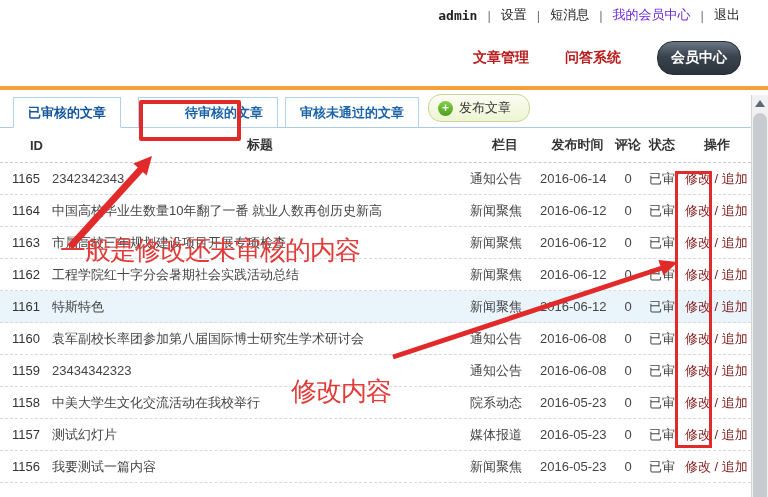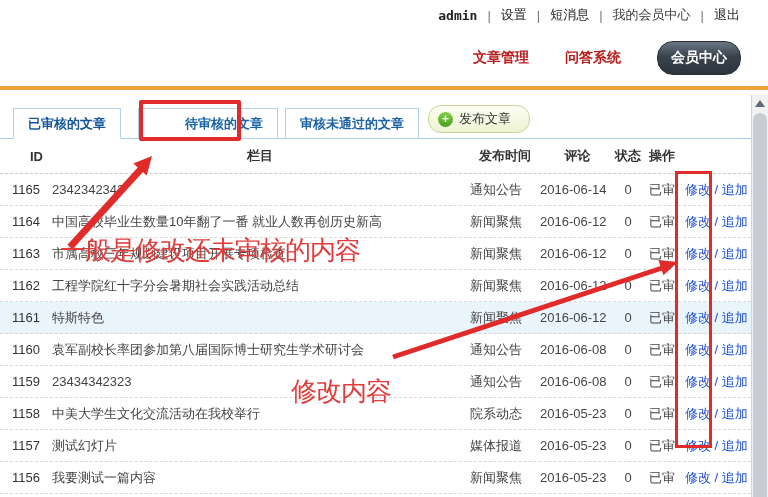--- a/index.html
+++ b/index.html
@@ -5,35 +5,35 @@
   * { margin:0; padding:0; box-sizing:border-box; }
   html,body { width:768px; height:497px; overflow:hidden; background:#fff;
     font-family:"Liberation Sans","DejaVu Sans",sans-serif; position:relative; }
 
   
   .topbar { height:30px; display:flex; justify-content:flex-end; align-items:center;
     gap:10px; padding-right:28px; font-size:13px; color:#222; }
   .topbar .user { font-weight:bold; font-family:"DejaVu Sans Mono",monospace; }
   .topbar .sep { color:#777; }
   .topbar .link { color:#222; cursor:pointer; }
-  .topbar .red { color:#404040; }
+  .topbar .red { color:#6d28d9; }
 
   
   .navbar { height:60px; display:flex; justify-content:flex-end; align-items:center;
     gap:36px; padding-right:27px; border-bottom:4px solid #f0a13a; background:#fff; }
   .navbar .nav-link { font-size:14px; font-weight:bold; color:#b91c1c; cursor:pointer; }
   .navbar .nav-active { background:linear-gradient(#6b7684,#39434d 45%,#2c353e);
     color:#fff; font-weight:bold; font-size:14px; padding:7px 13px; border-radius:16px;
     border:1px solid #262f37; cursor:pointer; }
 
   .main { position:relative; width:751px; overflow:hidden; }
 
   
   .tabstrip { display:flex; align-items:flex-end; padding:18px 0 0 13px;
-    border-bottom:1px solid #a9cbe8; height:49px; }
+    border-bottom:1px solid #a9cbe8; height:38px; }
   .tab { line-height:29px; padding:0 14px; border:1px solid #b1d2ec; background:#fff;
     color:#1c64a7; font-size:13px; font-weight:bold; margin-bottom:-1px; cursor:pointer;
     white-space:nowrap; }
   .tab-active { color:#15569c; border-bottom:1px solid #fff; }
   .tab-2 { margin-left:17px;padding-left:46px; }
   .tab-3 { margin-left:7px; border-bottom:1px solid #a9cbe8; }
   .tab-rest { border-bottom:1px solid #a9cbe8; }
   .publish-btn { margin-left:9px; margin-bottom:5px; display:flex; align-items:center; gap:6px;
     padding:4px 18px 4px 9px; border:1px solid #c6d795; border-radius:13px;
     background:linear-gradient(#fcfdf3,#edf4d2); font-size:13px; color:#333; cursor:pointer; }
@@ -44,21 +44,21 @@
   .thead, .tr { display:grid; grid-template-columns:50px 420px 70px 75px 26px 42px 1fr;
     align-items:center; font-size:13px; }
   .thead { height:35px; font-weight:bold; color:#333; border-bottom:1px dashed #c9c9c9; }
   .h-id { padding-left:30px; }
   .h-c { text-align:center; }
   .tr { height:32px; color:#444; border-bottom:1px dashed #d8d8d8; background:#fff; }
   .tr.hl { background:#e9f4fb; }
   .c-id { padding-left:12px; color:#333; }
   .c-title { padding-left:2px; white-space:nowrap; overflow:hidden; cursor:pointer; }
   .c-com, .c-status { text-align:center; }
-  .c-action { padding-left:2px; white-space:nowrap; color:#1d4ed8; }
+  .c-action { padding-left:2px; white-space:nowrap; color:#7f1d1d; }
   .c-action .lnk { cursor:pointer; }
 
   
   .scrollbar { position:absolute; right:0; top:95px; width:17px; height:402px;
     background:#f1f1f1; border-left:1px solid #d4d4d4; z-index:20; }
   .scroll-up { height:17px; display:flex; align-items:center; justify-content:center; cursor:pointer; }
   .scroll-up .tri { width:0; height:0; border-left:5px solid transparent;
     border-right:5px solid transparent; border-bottom:7px solid #5f6a76; }
   .scroll-thumb { position:absolute; top:18px; bottom:0; left:1px; right:1px;
     background:#c8ccd1; border-radius:7px 7px 0 0; cursor:grab; }
@@ -103,20 +103,21 @@
     <span class="tab tab-2">待审核的文章</span>
     <span class="tab tab-3 tab-rest">审核未通过的文章</span>
     <span class="publish-btn">
       <span class="plus-ic">+</span>
       <span>发布文章</span>
     </span>
   </div>
 
   <div class="thead">
     <span class="h-id">ID</span>
+    <span class="h-c">标题</span>
     <span class="h-c">栏目</span>
     <span class="h-c">发布时间</span>
     <span class="h-c">评论</span>
     <span class="h-c">状态</span>
     <span class="h-c">操作</span>
   </div>
 
   <div id="table-body">
       <div class="tr">
     <span class="c-id">1165</span>

